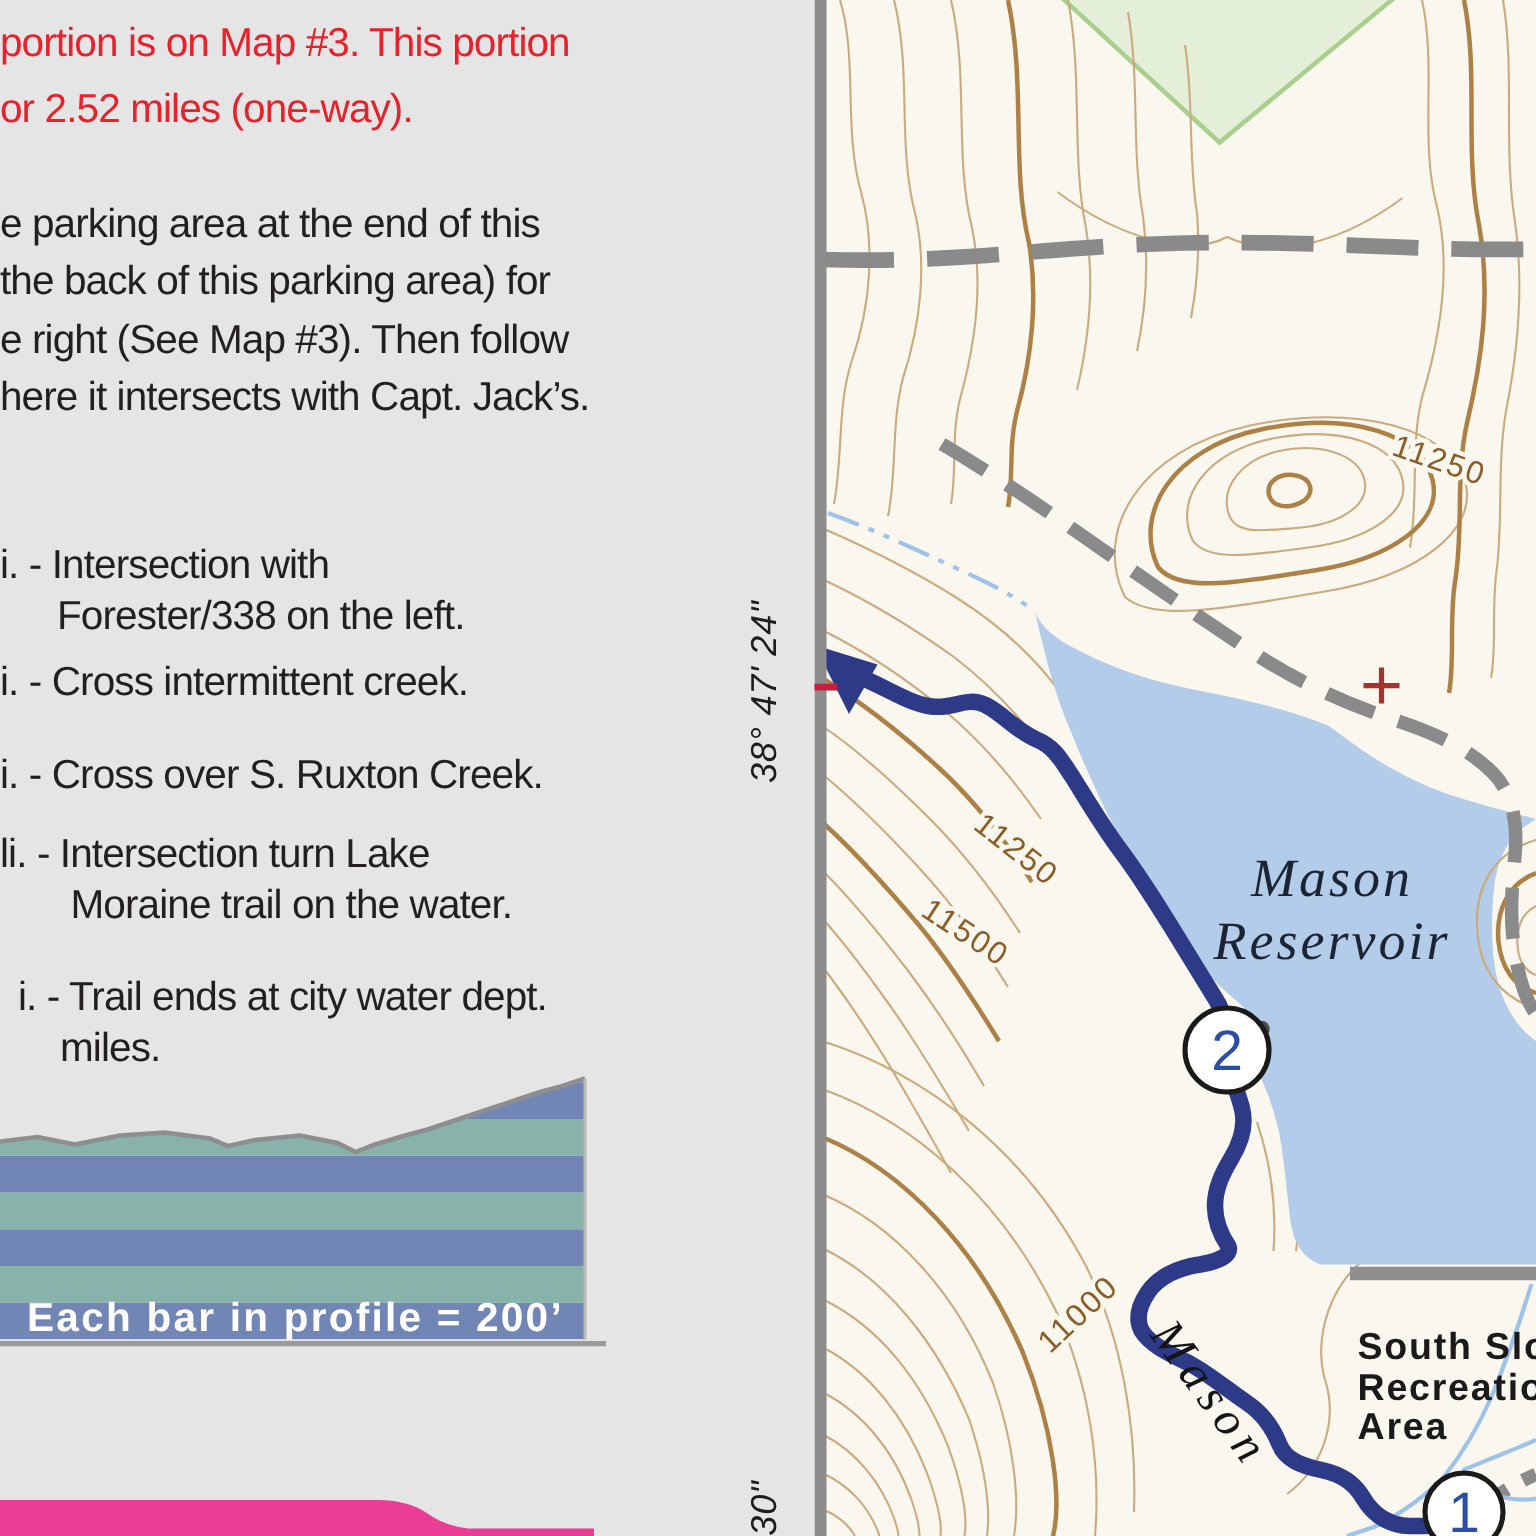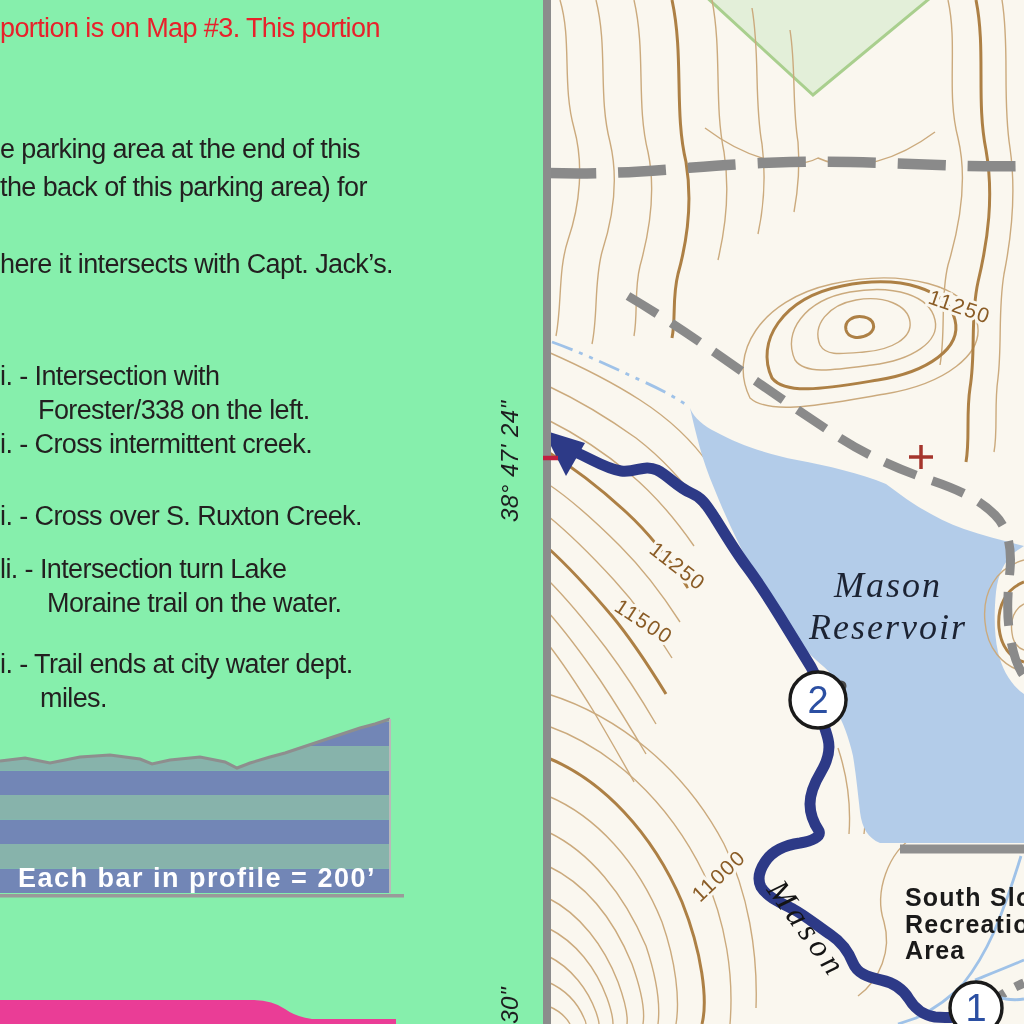--- a/index.html
+++ b/index.html
@@ -1,42 +1,44 @@
 <!DOCTYPE html>
 <html><head>
 <meta charset="utf-8">
 <style>
   html,body{margin:0;padding:0;background:#fff;}
-  #stage{position:relative;width:1024px;height:1024px;overflow:hidden;background:#86efac;
+  #stage{position:relative;width:1024px;height:1024px;overflow:hidden;background:#e5e5e5;
          font-family:"Liberation Sans",sans-serif;}
   .tl{position:absolute;white-space:nowrap;font-size:27px;letter-spacing:-0.6px;color:#231f20;line-height:32px;}
   .tl.red{color:#e8212b;}
   .lat{position:absolute;transform:rotate(-90deg);transform-origin:top left;
        font-style:italic;font-size:24px;color:#1d1d1f;letter-spacing:0.5px;white-space:nowrap;}
   svg{position:absolute;display:block;}
   text{font-family:"Liberation Sans",sans-serif;}
   .serifit{font-family:"Liberation Serif",serif;font-style:italic;}
 </style>
 </head>
 <body>
 
 <div id="stage">
 
   <div class="tl red" style="top:12px;left:0">portion is on Map #3. This portion</div>
+  <div class="tl red" style="top:56px;left:0">or 2.52 miles (one-way).</div>
   <div class="tl" style="top:171px;left:0">the back of this parking area) for</div>
   <div class="tl" style="top:133px;left:0">e parking area at the end of this</div>
+  <div class="tl" style="top:210px;left:0">e right (See Map #3). Then follow</div>
   <div class="tl" style="top:248px;left:0">here it intersects with Capt. Jack’s.</div>
 
   <div class="tl" style="top:360px;left:0">i. - Intersection with</div>
   <div class="tl" style="top:394px;left:38px">Forester/338 on the left.</div>
-  <div class="tl" style="top:428px;left:0">i. - Cross intermittent creek.</div>
+  <div class="tl" style="top:438px;left:0">i. - Cross intermittent creek.</div>
   <div class="tl" style="top:500px;left:0">i. - Cross over S. Ruxton Creek.</div>
   <div class="tl" style="top:553px;left:0">li. - Intersection turn Lake</div>
   <div class="tl" style="top:587px;left:47px">Moraine trail on the water.</div>
-  <div class="tl" style="top:648px;left:0">i. - Trail ends at city water dept.</div>
+  <div class="tl" style="top:648px;left:12px">i. - Trail ends at city water dept.</div>
   <div class="tl" style="top:682px;left:40px">miles.</div>
 
   <svg style="left:0;top:712px" width="406" height="192" viewBox="0 0 406 192">
     <defs>
       <clipPath id="terrclip">
         <path d="M0,49 L25,46 L50,51 L80,45 L110,43 L140,47 L152,52 L170,48 L200,45 L225,50 L237,56 L250,51 L270,45 L285,41 L300,36 L315,31 L330,26 L345,21 L360,16 L375,12 L390,7 L390,181 L0,181 Z"></path>
       </clipPath>
     </defs>
     <g clip-path="url(#terrclip)">
       <rect x="0" y="156.5" width="390" height="24.5" fill="#7286b6"></rect>

